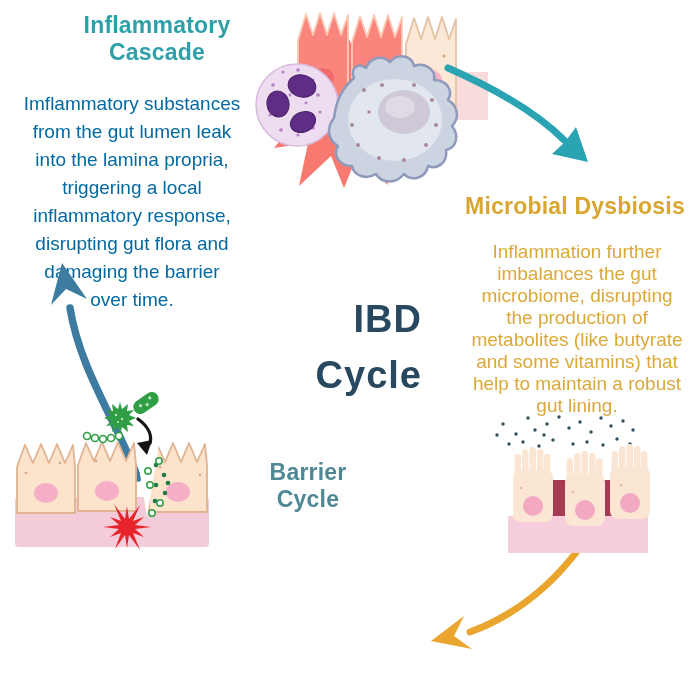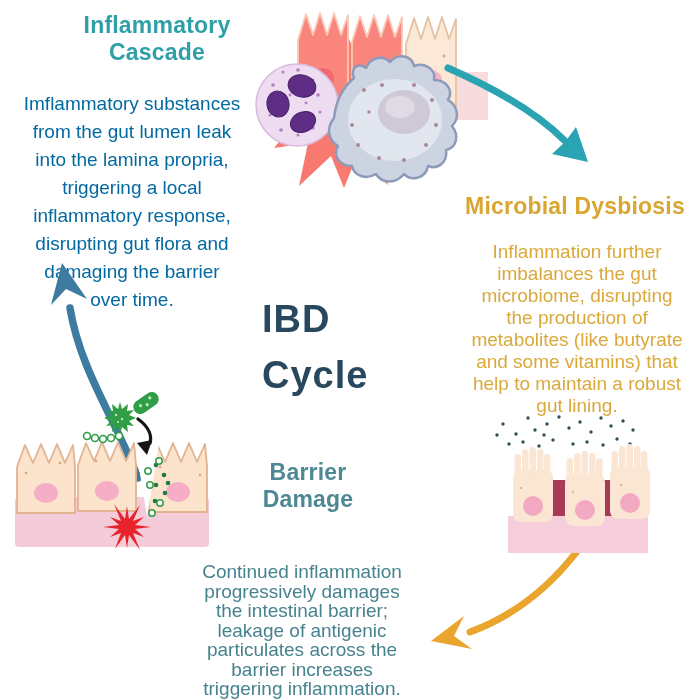--- a/index.html
+++ b/index.html
@@ -15,21 +15,21 @@
   .stage-body{
     position:absolute;text-align:center;font-size:19px;font-weight:400;white-space:pre-line;
   }
   .t-cascade{left:32px;top:12px;width:250px;color:#2fa0a8;}
   .b-cascade{left:8px;top:90px;width:248px;line-height:28px;color:#0369a1;}
   .t-dysbiosis{left:440px;top:193px;width:270px;color:#d9a62f;}
   .b-dysbiosis{left:445px;top:241px;width:264px;line-height:22px;color:#daa93a;}
   .t-barrier{left:228px;top:459px;width:160px;color:#4e8894;}
   .b-barrier{left:164px;top:562px;width:276px;line-height:19.5px;color:#47838f;}
   .center-title{
-    position:absolute;left:262px;top:291px;width:160px;text-align:left;
+    position:absolute;left:262px;top:291px;width:160px;text-align:right;
     font-size:38px;line-height:56px;font-weight:700;color:#27485e;white-space:pre-line;
     letter-spacing:1px;
   }
   .ill,.arrow{position:absolute;}
   .ill-top{left:248px;top:0px;}
   .ill-bl{left:8px;top:383px;}
   .ill-br{left:483px;top:410px;}
   .arrow-top{left:428px;top:52px;}
   .arrow-left{left:18px;top:250px;}
   .arrow-bottom{left:418px;top:540px;}
@@ -57,28 +57,21 @@
   <div class="stage-body b-dysbiosis">Inflammation further
 imbalances the gut
 microbiome, disrupting
 the production of
 metabolites (like butyrate
 and some vitamins) that
 help to maintain a robust
 gut lining.</div>
 
   <div class="stage-title t-barrier">Barrier
-Damage</div>
-  <div class="stage-body b-barrier">Continued inflammation
-progressively damages
-the intestinal barrier;
-leakage of antigenic
-particulates across the
-barrier increases
-triggering inflammation.</div>
+Cycle</div>
 
   <svg class="ill ill-top" width="280" height="196" viewBox="0 0 280 196">
     <rect x="184" y="72" width="56" height="48" fill="#f8dbdc"></rect>
     <polygon fill="#f8796f" points="182,108 144,121 164,147 131,143 140,185 109,156 96,188 83,156 51,186 60,143 26,148 48,121 10,108 48,95 28,69 60,72 52,31 83,59 96,26 109,59 140,31 131,72 166,68 144,95"></polygon>
     <g stroke="#fbc9b6" stroke-width="1.8" stroke-linejoin="round">
       <path d="M2,92 L2,30 L10,4 L17,25 L24,3 L31,25 L38,3 L45,25 L52,5 L52,92 Z" fill="#f9857c" transform="translate(48,10)"></path>
       <path d="M2,92 L2,30 L10,4 L17,25 L24,3 L31,25 L38,3 L45,25 L52,5 L52,92 Z" fill="#f9857c" transform="translate(102,12)"></path>
     </g>
     <ellipse cx="75" cy="78" rx="11" ry="10" fill="#f1696c"></ellipse>
     <ellipse cx="129" cy="80" rx="11" ry="10" fill="#f1696c"></ellipse>

